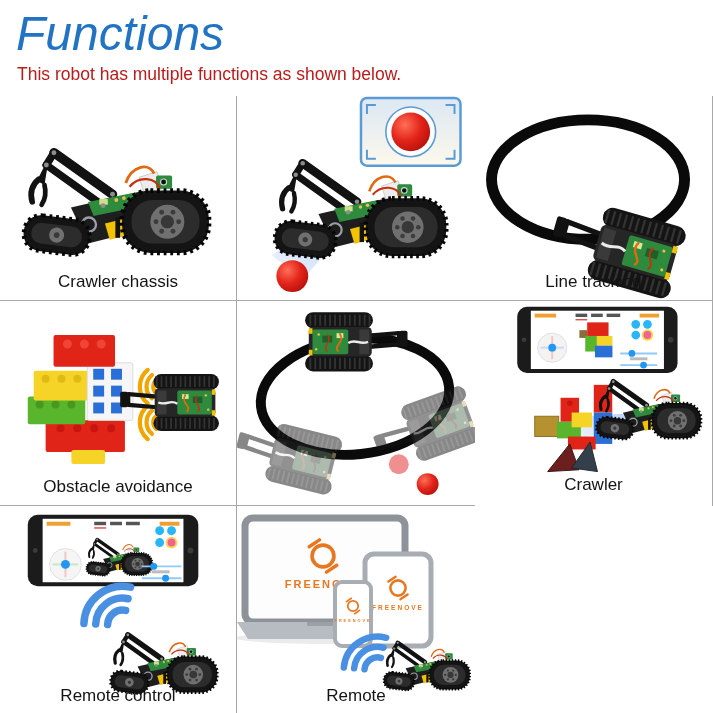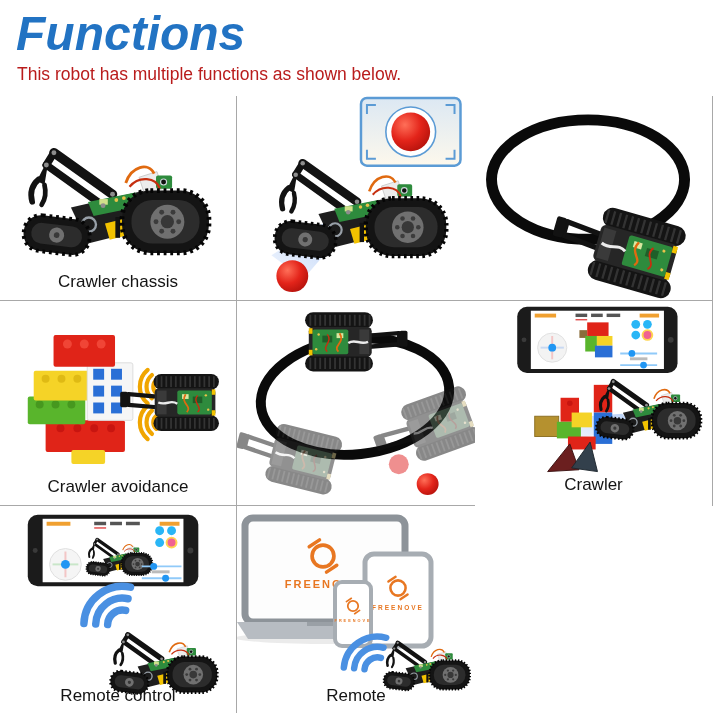--- a/index.html
+++ b/index.html
@@ -1,18 +1,18 @@
 <!DOCTYPE html>
 <html><head>
 <meta charset="utf-8">
 <style>
   html,body{margin:0;padding:0;background:#fff;}
   body{width:713px;height:713px;position:relative;overflow:hidden;
        font-family:"Liberation Sans",sans-serif;color:#151515;}
-  .title{position:absolute;left:16px;top:6px;font-size:48px;font-weight:bold;
+  .title{position:absolute;left:16px;top:6px;font-size:48px;font-weight:normal;
          font-style:italic;letter-spacing:0px;}
   .subtitle{position:absolute;left:17px;top:64px;font-size:17.5px;color:#b91c1c;}
   .grid{position:absolute;left:0;top:96px;width:713px;display:grid;
         grid-template-columns:237px 238px 238px;
         grid-template-rows:205px 205px 211px;
         border-bottom:2px solid #15803d;}
   .cell{position:relative;overflow:hidden;background:#fff;}
   .cell.bR{border-right:1.5px solid #a8a8a8;}
   .cell.bB{border-bottom:1.5px solid #a8a8a8;}
   .cell svg.illus{position:absolute;left:0;top:0;width:100%;height:100%;display:block;}
@@ -157,20 +157,21 @@
     </svg>
   </div>
 
   <div class="cell bR bB">
     <svg class="illus" viewBox="0 0 237 205">
       <ellipse cx="113" cy="84" rx="97" ry="60" fill="none" stroke="#0a0a0a" stroke-width="11"></ellipse>
       <g transform="translate(88,96) rotate(16) scale(0.78)">
         <use href="#robot-top"></use>
       </g>
     </svg>
+    <div class="cap">Line tracking</div>
   </div>
 
   <div class="cell bR bB">
     <svg class="illus" viewBox="0 0 238 205">
       <g transform="translate(16,34)">
         <rect x="30" y="86" width="80" height="32" rx="2" fill="#e02418"></rect>
         <circle cx="45" cy="94" r="4" fill="#c81510"></circle>
           <circle cx="62" cy="94" r="4" fill="#c81510"></circle>
           <circle cx="79" cy="94" r="4" fill="#c81510"></circle>
           <circle cx="96" cy="94" r="4" fill="#c81510"></circle>
@@ -200,21 +201,21 @@
             <use href="#wifi"></use>
           </g>
         <g transform="translate(158,122) rotate(-90) scale(0.85)">
             <use href="#wifi"></use>
           </g>
       </g>
       <g transform="translate(120,72) scale(0.6)">
         <use href="#robot-top"></use>
       </g>
     </svg>
-    <div class="cap">Crawler avoidance</div>
+    <div class="cap">Obstacle avoidance</div>
   </div>
 
   <div class="cell bB">
     <svg class="illus" viewBox="0 0 238 205">
       <ellipse cx="118" cy="96" rx="95" ry="58" fill="none" stroke="#0a0a0a" stroke-width="10" transform="rotate(-6 118 96)"></ellipse>
       <g transform="translate(172,10) scale(-0.62,0.62)">
         <use href="#robot-top"></use>
       </g>
       <g style="opacity:.5;filter:saturate(.3)" transform="translate(6,112) rotate(14) scale(0.62)">
         <use href="#robot-top"></use>

